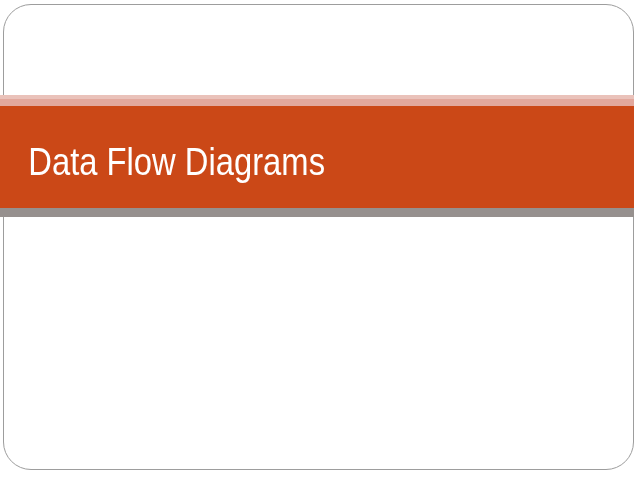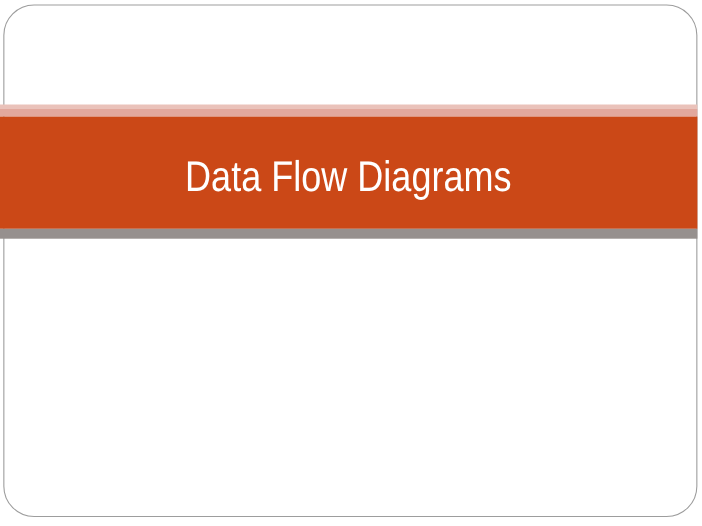--- a/index.html
+++ b/index.html
@@ -40,21 +40,20 @@
   }
   .title-band {
     position: absolute;
     left: -4px;
     top: 101px;
     width: 634px;
     height: 102px;
     background: var(--band-orange, #cb4817);
     display: flex;
     align-items: center;
-    justify-content: center;
     padding-top: 9px;
     box-sizing: border-box;
   }
   .stripe-bottom {
     position: absolute;
     left: -4px;
     top: 203px;
     width: 634px;
     height: 9px;
     background: var(--stripe-gray, #96908e);

